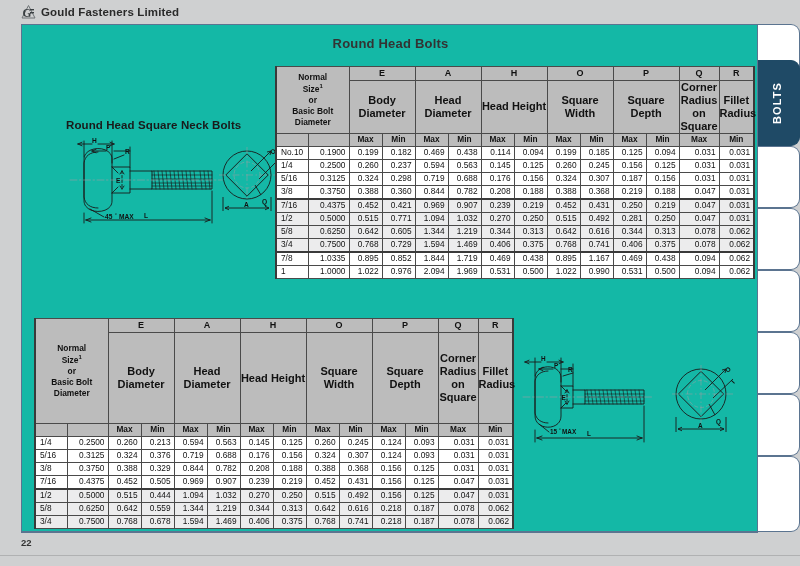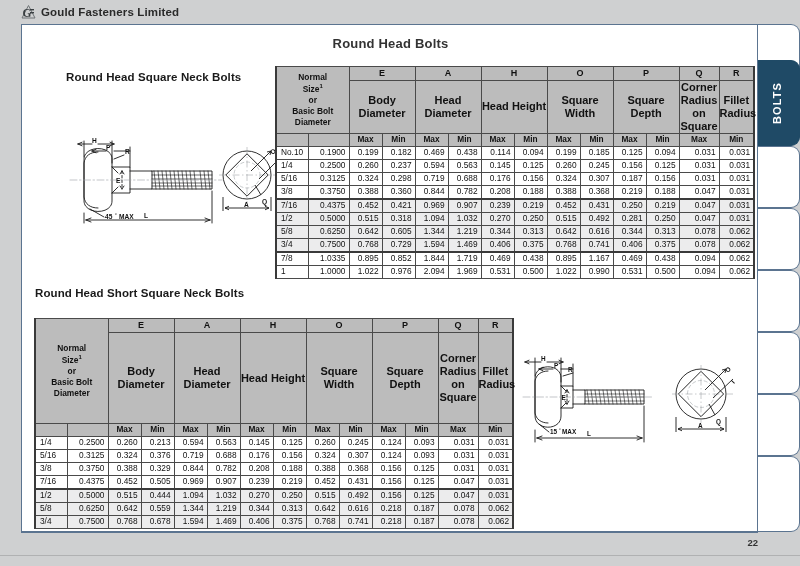--- a/index.html
+++ b/index.html
@@ -21,21 +21,21 @@
     position:relative;flex:0 0 auto;
   }
   .logo-mark svg{display:block;}
   .brand-name{
     font-size:11.5px;font-weight:bold;color:#2a2a2a;letter-spacing:.15px;
   }
 
   
   .page{
     position:absolute;left:21px;top:24px;width:737px;height:508px;
-    background:#ffffff;border:1px solid #5b7490;box-sizing:border-box;
+    background:#14b8a6;border:1px solid #5b7490;box-sizing:border-box;
   }
   .page-title{
     position:absolute;left:0;top:11px;width:737px;text-align:center;
     font-size:13px;font-weight:bold;color:#333;letter-spacing:.2px;
   }
 
   
   .tabstack{position:absolute;left:757px;top:24px;width:43px;height:508px;}
   .tab{
     position:absolute;left:0;width:43px;
@@ -48,21 +48,21 @@
   }
   .tab-label{
     color:#ffffff;font-size:11px;font-weight:bold;letter-spacing:1.1px;
     writing-mode:vertical-rl;transform:rotate(180deg);
     white-space:nowrap;
   }
 
   
   .sec-head{
     position:absolute;font-size:11.5px;font-weight:bold;color:#1a1a1a;
-    letter-spacing:.1px;white-space:nowrap;
+    letter-spacing:.1px;white-space:nowrap;margin-top:48px;
   }
 
   
   table.spec{
     border-collapse:collapse;position:absolute;
     font-size:8.1px;color:#111;background:#fff;
     table-layout:fixed;
   }
   table.spec td,table.spec th{
     border:1px solid #4a4a4a;padding:0;margin:0;
@@ -85,21 +85,21 @@
   
   .diagram{position:absolute;}
   .diagram svg{display:block;}
 
   
   .footer-rule{
     position:absolute;left:21px;top:532px;width:737px;height:1px;
     background:#5b7490;
   }
   .pagenum{
-    position:absolute;left:21px;top:537px;width:737px;text-align:right;
+    position:absolute;left:21px;top:537px;width:737px;text-align:left;
     font-size:9.5px;color:#333;font-weight:bold;
   }
   .bottomband{
     position:absolute;left:0;top:555px;width:800px;height:11px;
     background:#cfd0d1;border-top:1px solid #b0b1b2;
   }
 </style>
 </head>
 <body>
 
@@ -355,21 +355,21 @@
             <td class="num">0.431</td>
             <td class="num">0.250</td>
             <td class="num">0.219</td>
             <td class="num">0.047</td>
             <td class="num outerR">0.031</td>
           </tr>
           <tr class="shade">
             <td class="frac outerL">1/2</td>
             <td class="num">0.5000</td>
             <td class="num">0.515</td>
-            <td class="num">0.318</td>
+            <td class="num">0.771</td>
             <td class="num">1.094</td>
             <td class="num">1.032</td>
             <td class="num">0.270</td>
             <td class="num">0.250</td>
             <td class="num">0.515</td>
             <td class="num">0.492</td>
             <td class="num">0.281</td>
             <td class="num">0.250</td>
             <td class="num">0.047</td>
             <td class="num outerR">0.031</td>

